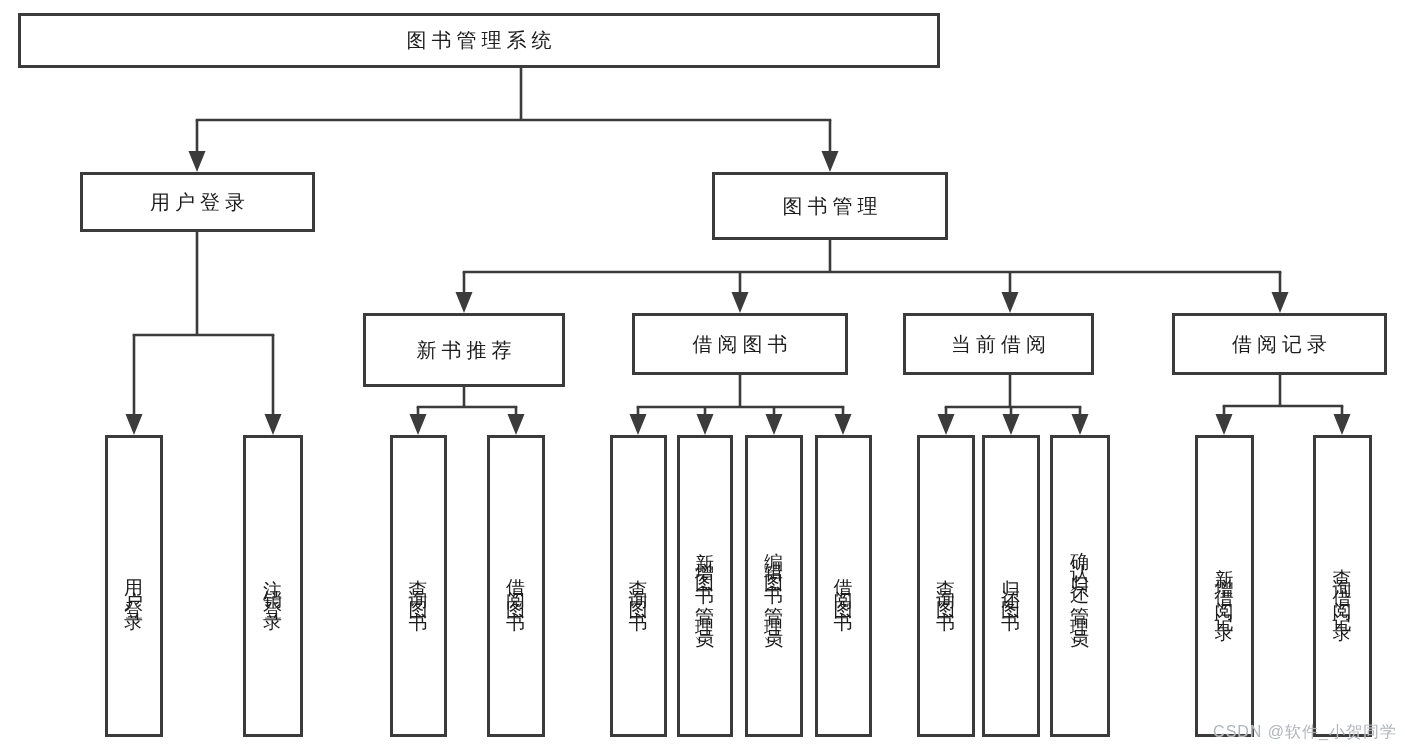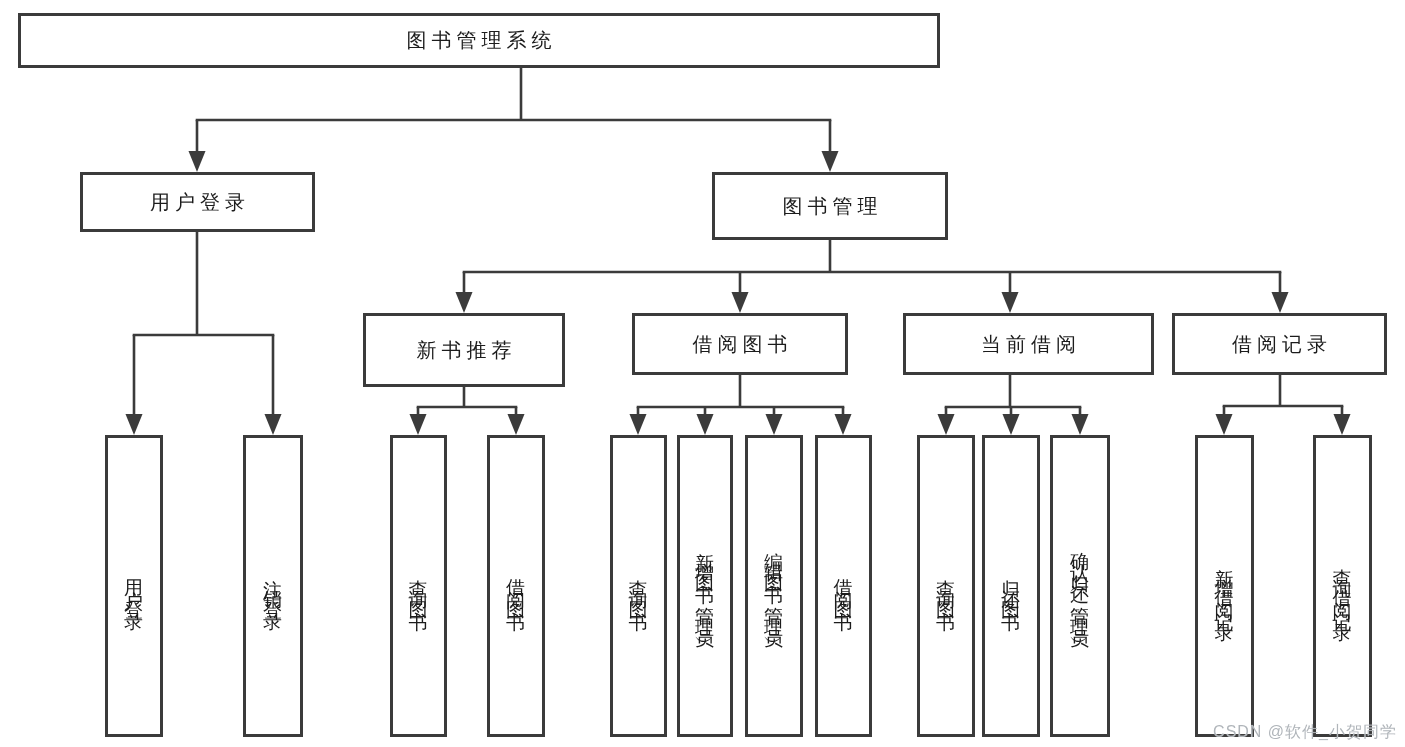--- a/index.html
+++ b/index.html
@@ -147,21 +147,21 @@
   <div class="node hbox" style="left:712px; top:172px; width:236px; height:68px;">
     <span class="label">图书管理</span>
   </div>
 
   <div class="node hbox" style="left:363px; top:313px; width:202px; height:74px;">
     <span class="label">新书推荐</span>
   </div>
   <div class="node hbox" style="left:632px; top:313px; width:216px; height:62px;">
     <span class="label">借阅图书</span>
   </div>
-  <div class="node hbox" style="left:903px; top:313px; width:251px; height:62px;justify-content:center;">
+  <div class="node hbox" style="left:903px; top:313px; width:191px; height:62px;justify-content:center;">
     <span class="label">当前借阅</span>
   </div>
   <div class="node hbox" style="left:1172px; top:313px; width:215px; height:62px;">
     <span class="label">借阅记录</span>
   </div>
 
   <div class="node vbox" style="left:105px; top:435px; width:58px; height:302px;">
     <span class="label">用户登录</span>
   </div>
   <div class="node vbox" style="left:243px; top:435px; width:60px; height:302px;">

